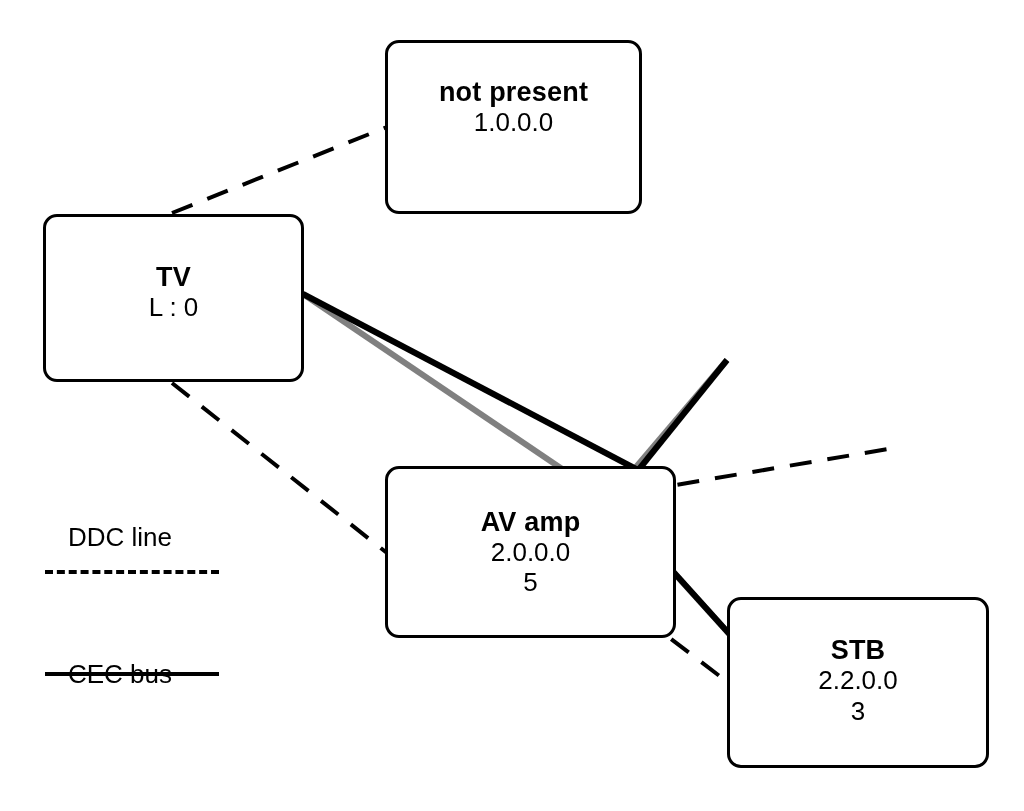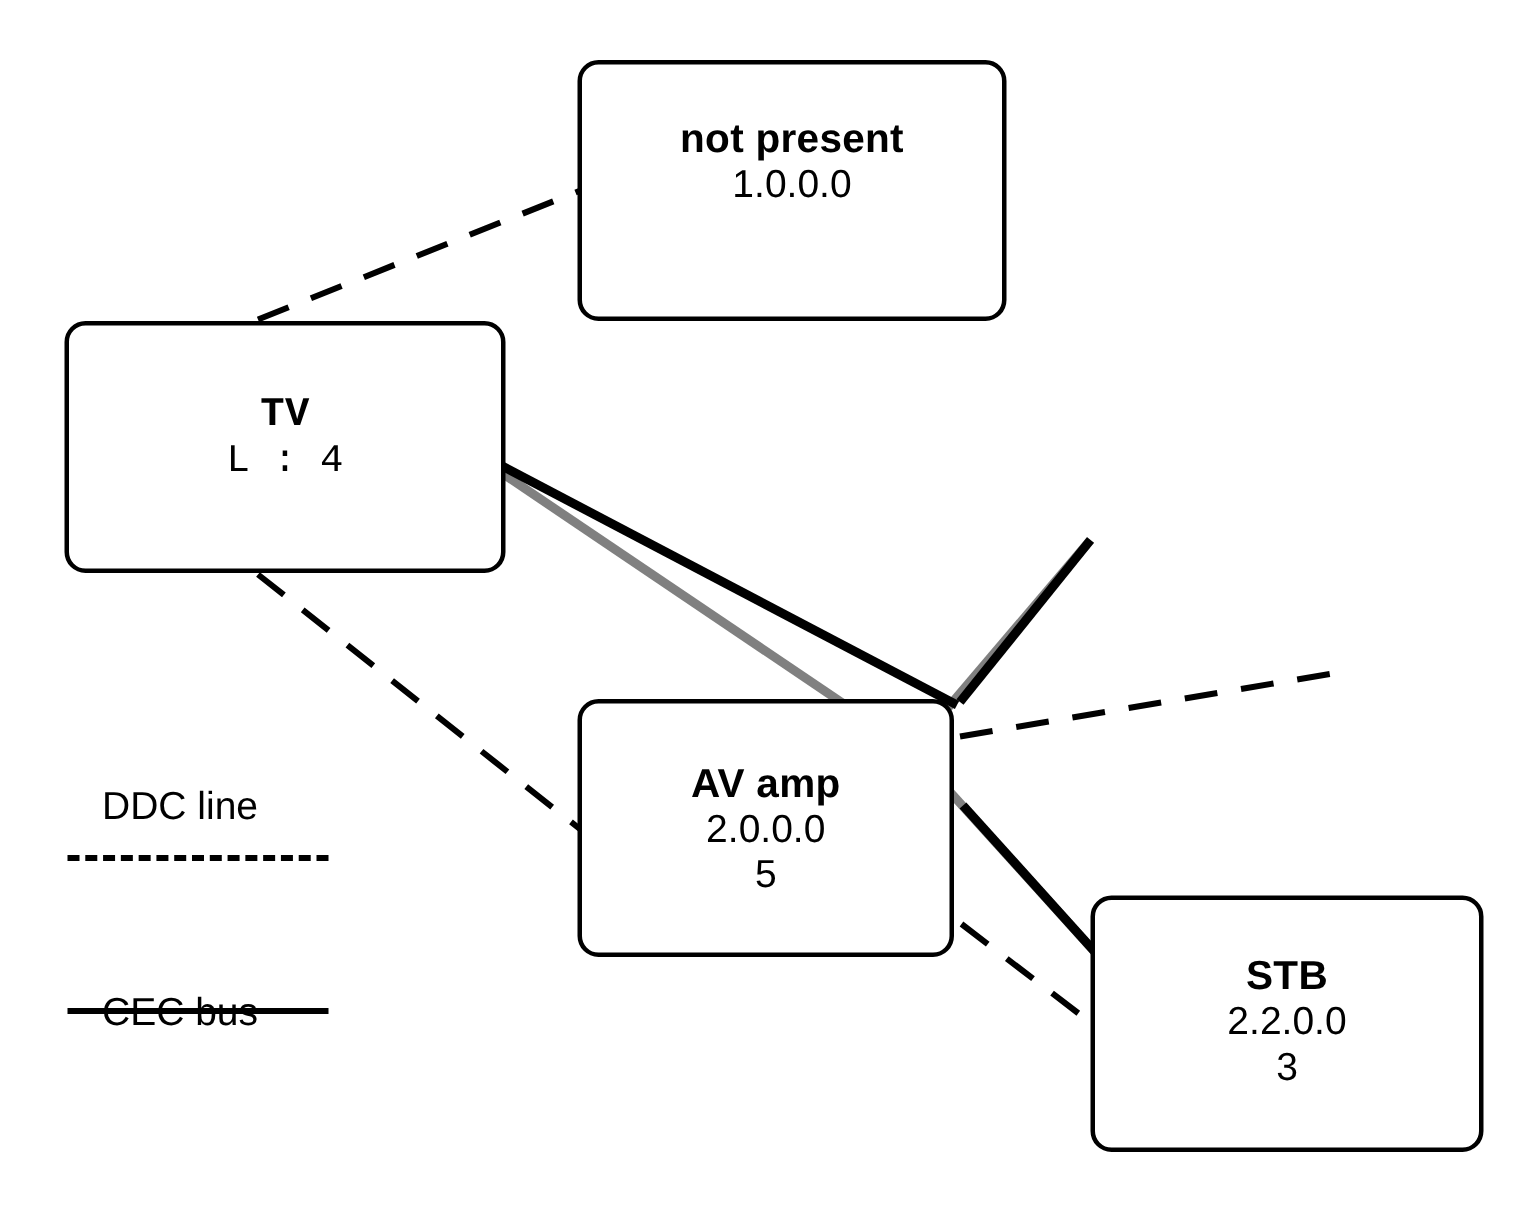--- a/index.html
+++ b/index.html
@@ -44,24 +44,24 @@
     font-size: 27px;
     line-height: 1.12;
     letter-spacing: 0.2px;
   }
   .node .nline {
     font-weight: normal;
     font-size: 26px;
     line-height: 1.16;
   }
   
-  #node-notpresent { left: 385px; top: 40px;  width: 286px; height: 174px; }
-  #node-tv         { left: 43px;  top: 214px; width: 294px; height: 168px; font-family: Liberation Mono, monospace; }
+  #node-notpresent { left: 385px; top: 40px;  width: 257px; height: 174px; }
+  #node-tv         { left: 43px;  top: 214px; width: 261px; height: 168px; }
   #node-dvd        { left: 727px; top: 277px; width: 258px; height: 172px; }
-  #node-avamp      { left: 385px; top: 466px; width: 251px; height: 172px; }
+  #node-avamp      { left: 385px; top: 466px; width: 291px; height: 172px; }
   #node-stb        { left: 727px; top: 597px; width: 262px; height: 171px; }
 
   
   #node-notpresent .stack { transform: translateY(-20px); }
   #node-tv .stack         { transform: translateY(-6px); }
   #node-dvd .stack        { transform: translateY(-4px); }
   #node-avamp .stack      { transform: translateY(0px); }
   #node-stb .stack        { transform: translateY(-2px); }
 
   .legend {
@@ -116,21 +116,21 @@
   <div class="node" id="node-notpresent">
     <div class="stack">
       <div class="ntitle">not present</div>
       <div class="nline">1.0.0.0</div>
     </div>
   </div>
 
   <div class="node" id="node-tv">
     <div class="stack">
       <div class="ntitle">TV</div>
-      <div class="nline">L : 4</div>
+      <div class="nline">L : 0</div>
     </div>
   </div>
 
 
   <div class="node" id="node-avamp">
     <div class="stack">
       <div class="ntitle">AV amp</div>
       <div class="nline">2.0.0.0</div>
       <div class="nline">5</div>
     </div>

